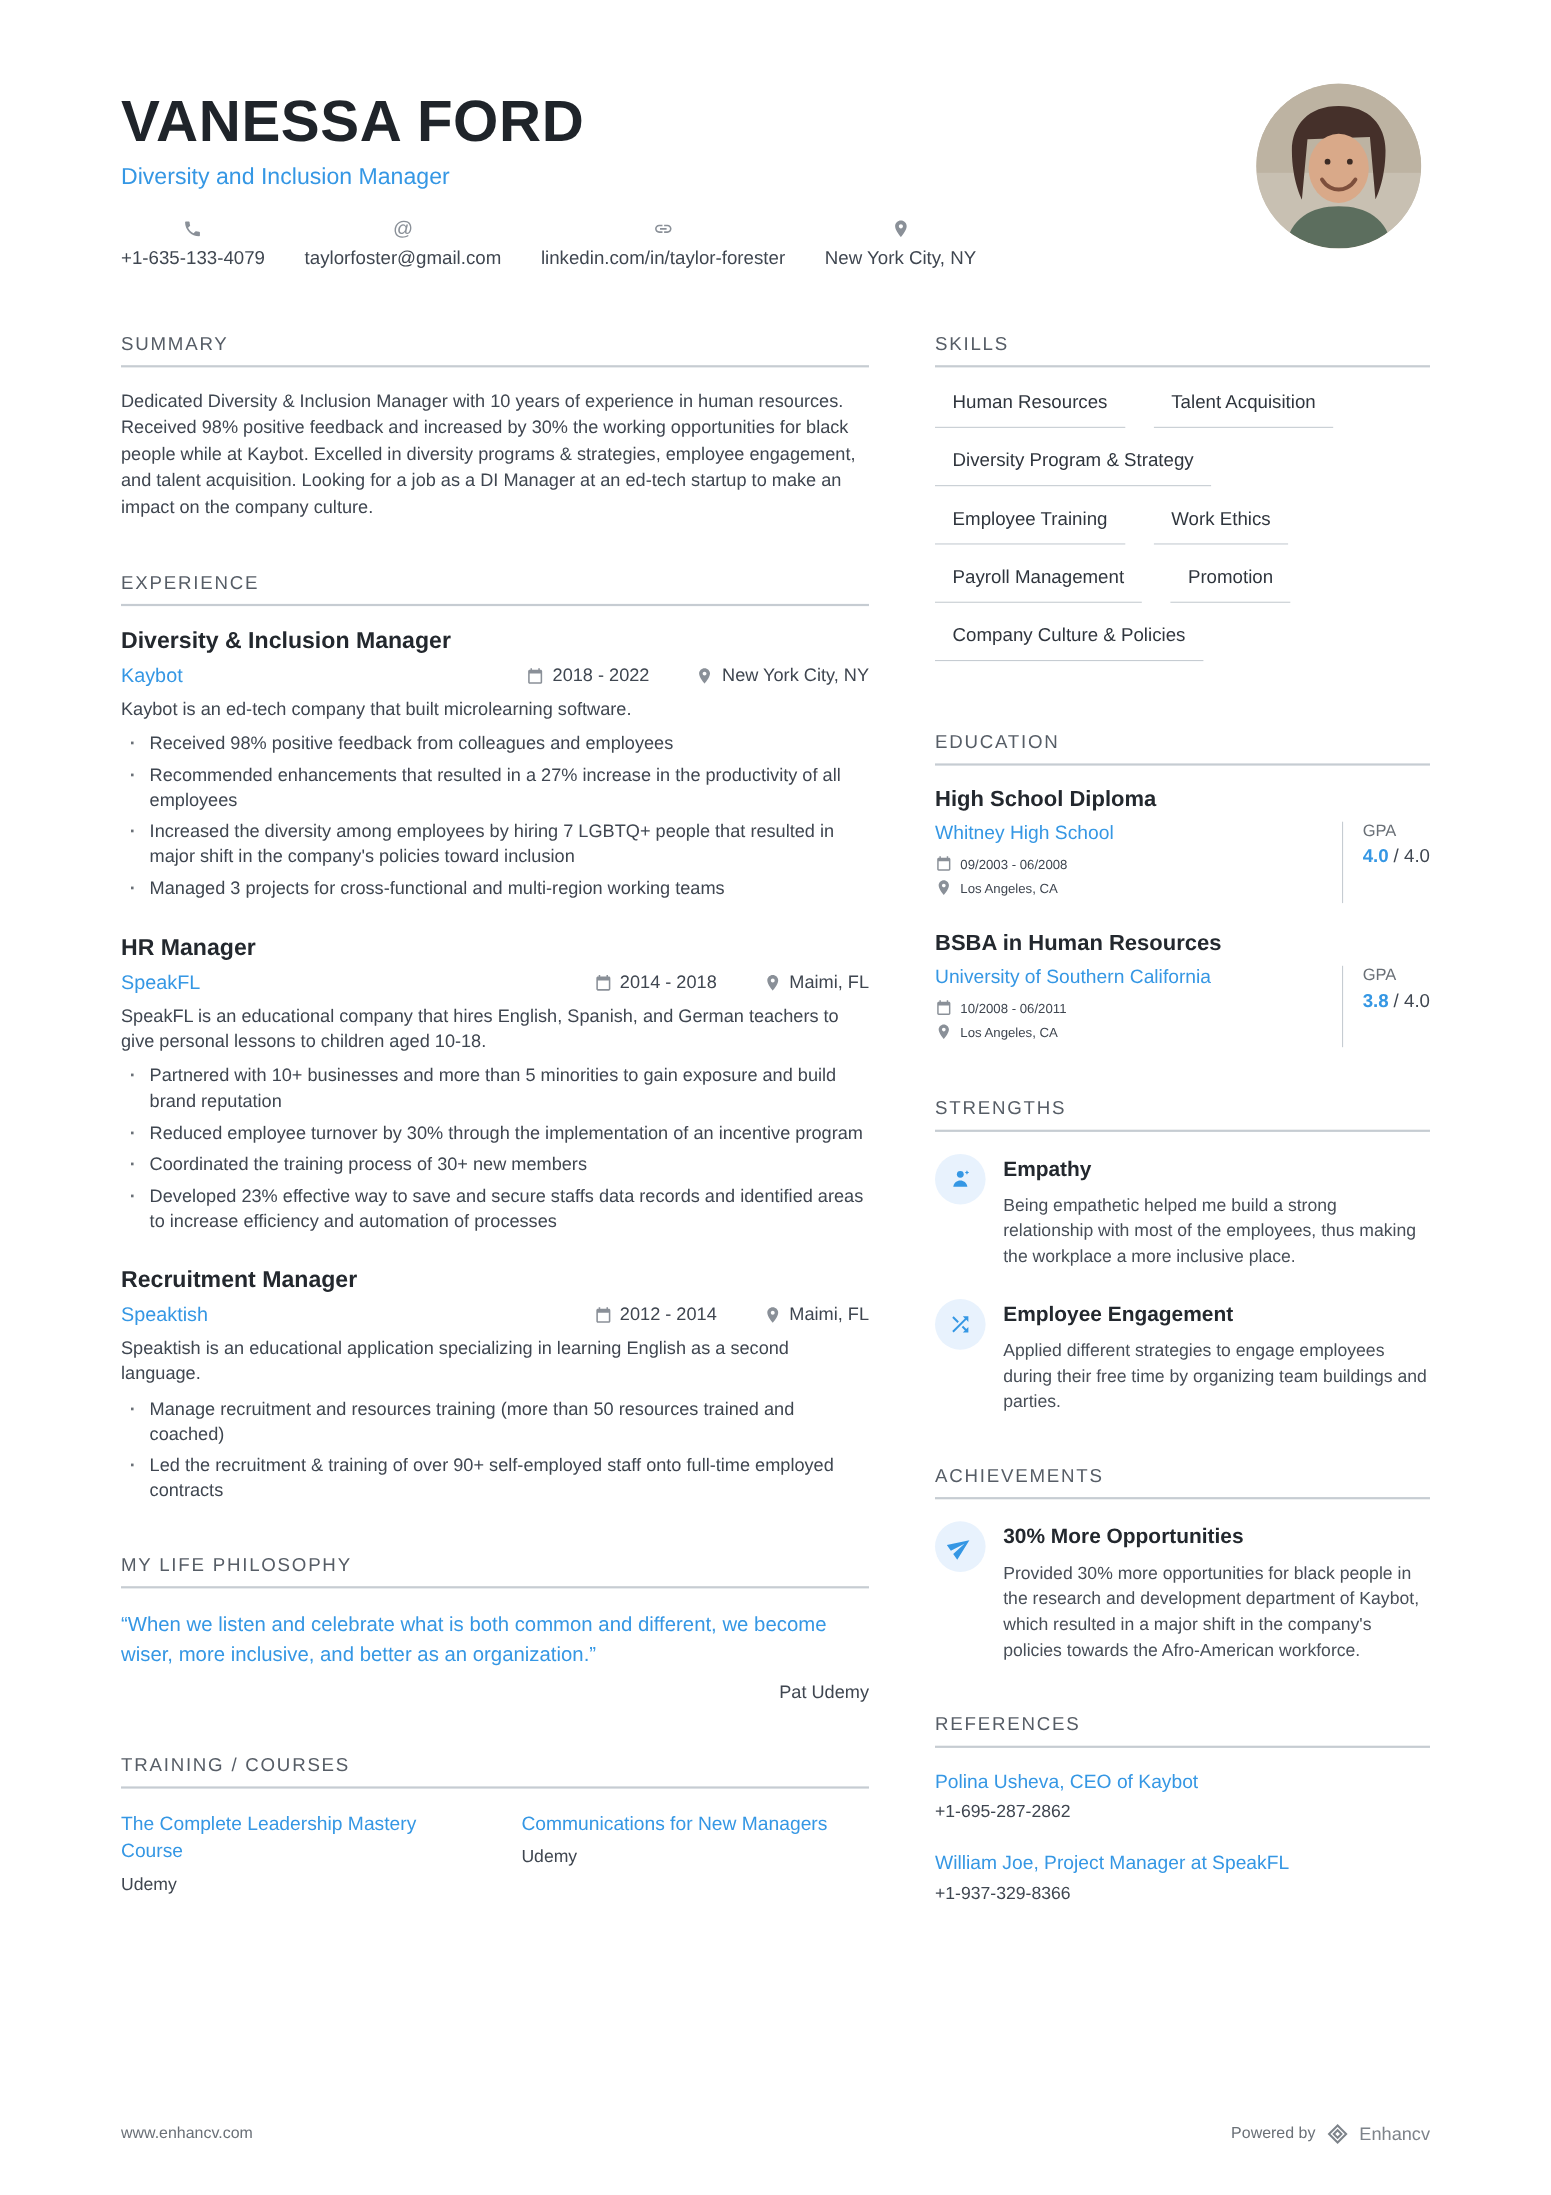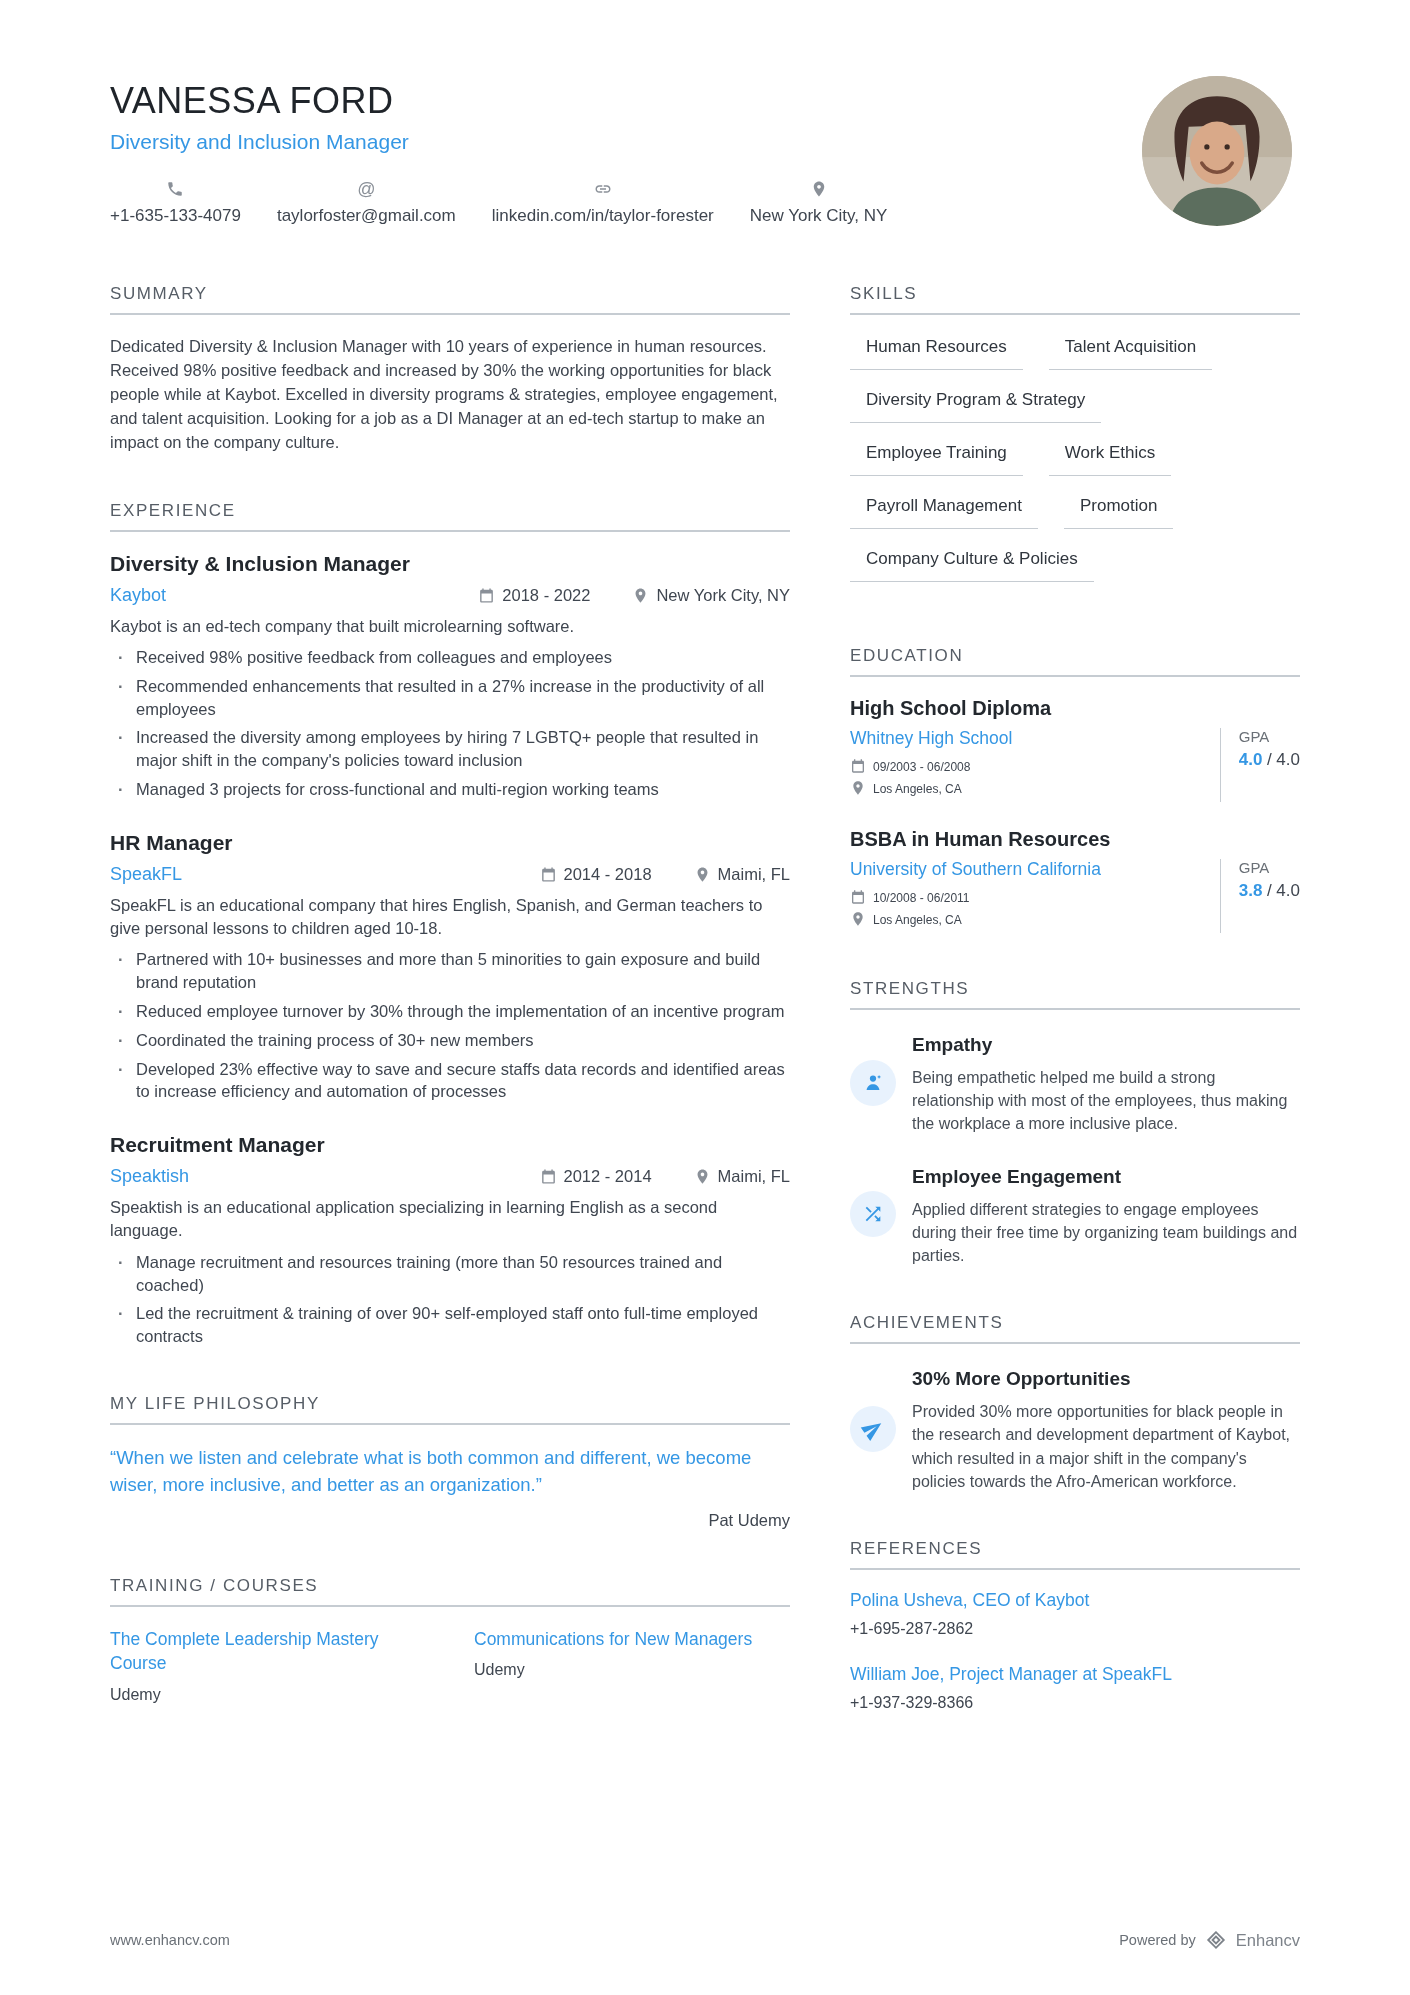--- a/index.html
+++ b/index.html
@@ -3,21 +3,21 @@
 <meta charset="utf-8">
 <style>
   * { margin:0; padding:0; box-sizing:border-box; }
   :root { --accent:#3597e4; --ink:#23282e; --body:#3f4650; --muted:#565d66; --icon:#8a9098; --line:#c6ccd2; }
   html,body { background:#ffffff; }
   body { font-family:"Liberation Sans", sans-serif; color:var(--body); }
   .page { width:1410px; min-height:1995px; margin:0 auto; background:#fff; position:relative; padding:80px 110px 130px 110px; }
 
   
   .header { position:relative; }
-  .header h1 { font-size:36px; letter-spacing:0.5px; color:#1f242a; font-weight:400; }
+  .header h1 { font-size:53px; letter-spacing:0.5px; color:#1f242a; font-weight:700; }
   .cand-title { font-size:21px; color:var(--accent); margin-top:8px; }
   .contact-row { display:flex; align-items:center; gap:36px; margin-top:26px; font-size:17px; color:var(--body); flex-wrap:wrap; }
   .contact-item { display:flex; align-items:center; gap:8px;flex-direction:column; }
   .contact-item svg { width:18px; height:18px; color:var(--icon); flex:none; }
   .contact-item .at { color:var(--icon); font-size:18px; line-height:1; }
   .photo { position:absolute; top:-4px; right:8px; width:150px; height:150px; border-radius:50%; overflow:hidden; background:#cdc5b8; }
   .photo svg { width:100%; height:100%; display:block; }
 
   
   .columns { display:flex; gap:60px; margin-top:58px; align-items:flex-start; }
@@ -63,21 +63,21 @@
   .edu-info { flex:1; min-width:0; }
   .edu-school { color:var(--accent); font-size:17.5px; margin-bottom:9px; }
   .edu-meta { display:flex; align-items:flex-end; gap:7px; font-size:12px; color:var(--body); margin-bottom:6px; }
   .edu-meta svg { width:16px; height:16px; color:var(--icon); flex:none; }
   .edu-gpa { border-left:1px solid var(--line); padding-left:18px; min-width:78px; }
   .gpa-label { color:#6a7077; font-size:15px; margin-bottom:5px; }
   .gpa-value { font-size:17px; font-weight:700; color:var(--accent); }
   .gpa-scale { font-size:17px; color:var(--body); font-weight:400; }
 
   
-  .card-item { display:flex; gap:16px; margin-bottom:26px;align-items:center; }
+  .card-item { display:flex; gap:16px; margin-bottom:26px; }
   .icon-circle { width:46px; height:46px; border-radius:50%; background:#e8f2fd; color:var(--accent); display:flex; align-items:center; justify-content:center; flex:none; }
   .icon-circle svg { width:22px; height:22px; }
   .card-body h3 { font-size:19px; color:var(--ink); font-weight:700; margin:4px 0 10px 0; }
   .card-body p { font-size:16px; line-height:1.45; color:#474e57; }
 
   
   .ref { margin-bottom:26px; }
   .ref-name { color:var(--accent); font-size:17.5px; margin-bottom:9px; }
   .ref-phone { font-size:16px; color:var(--body); }
 

